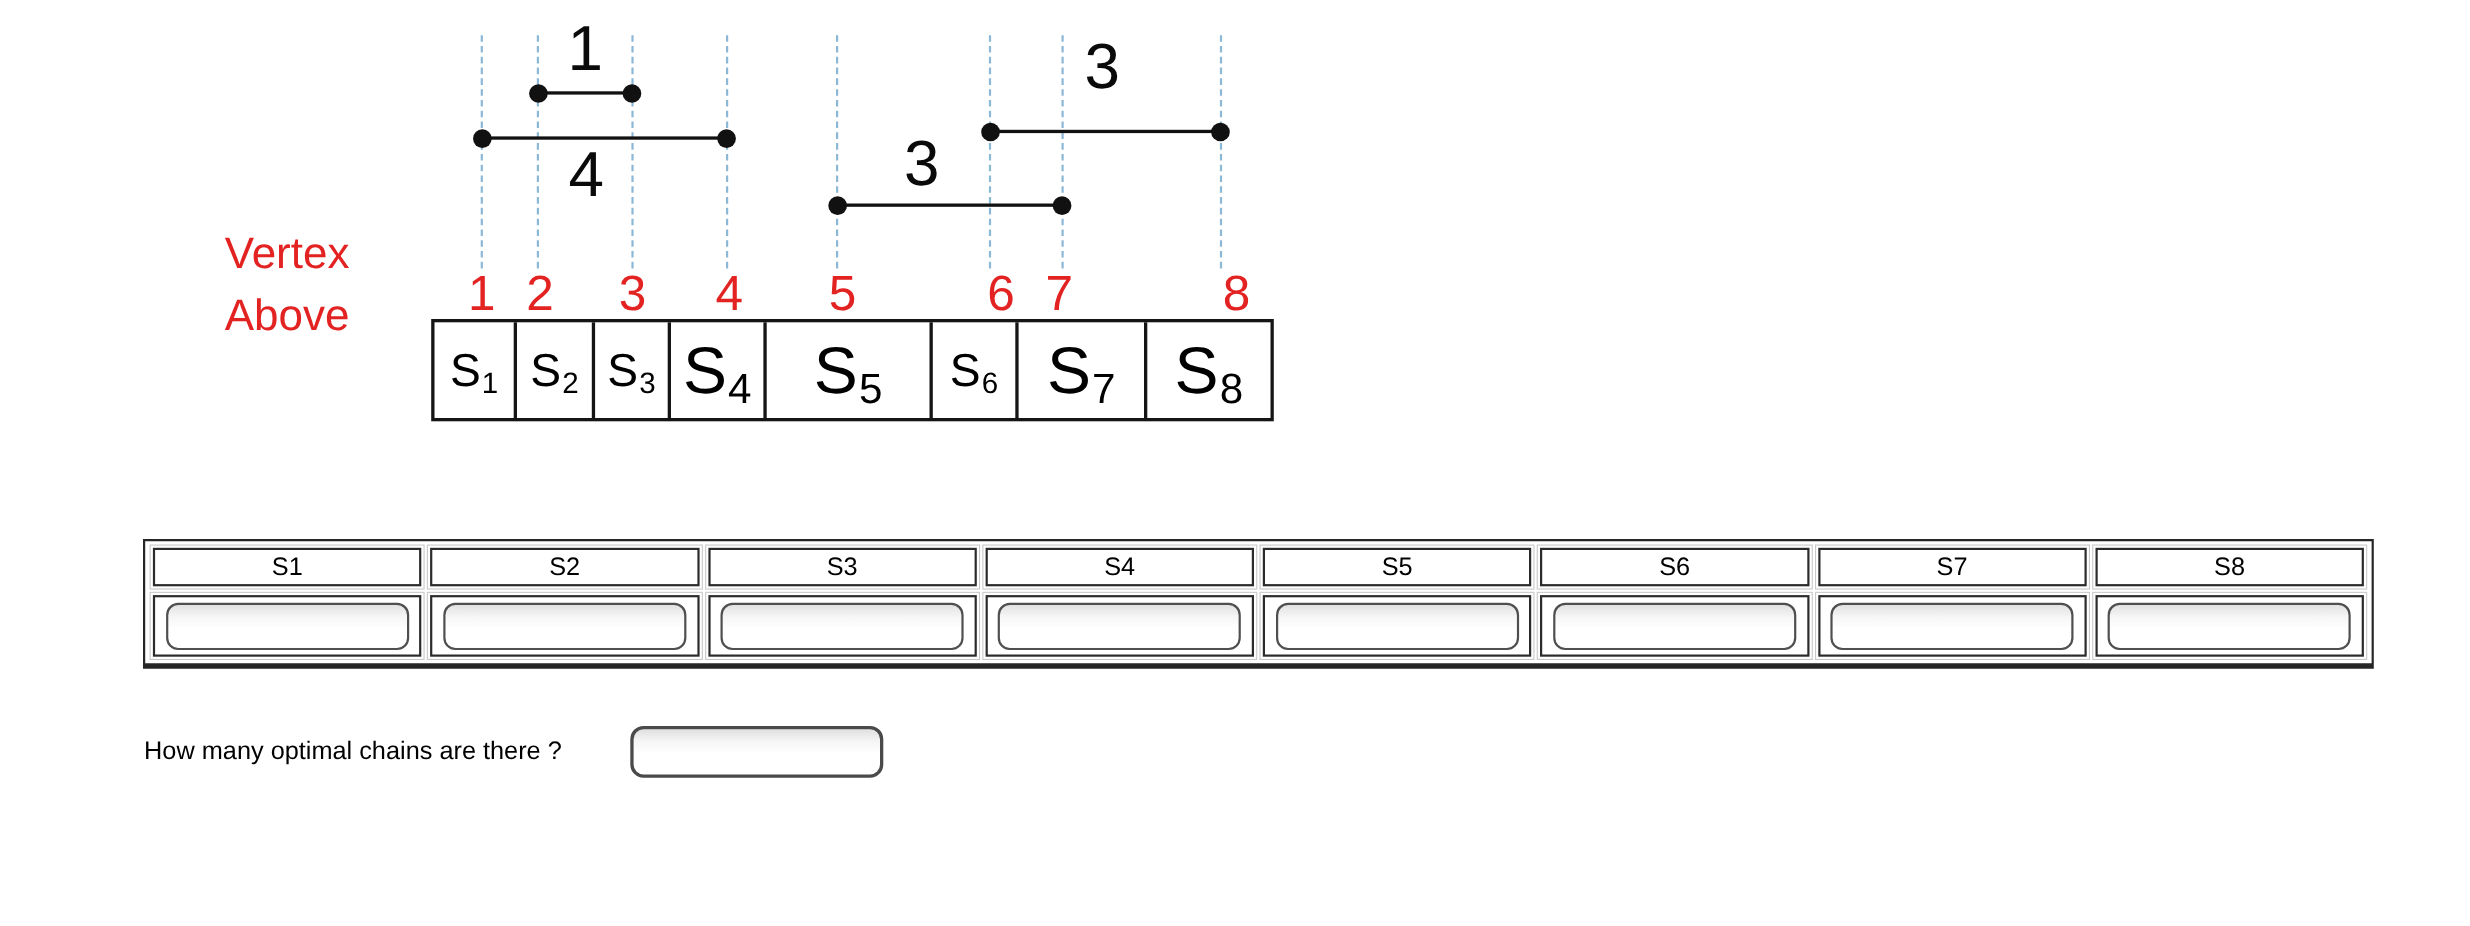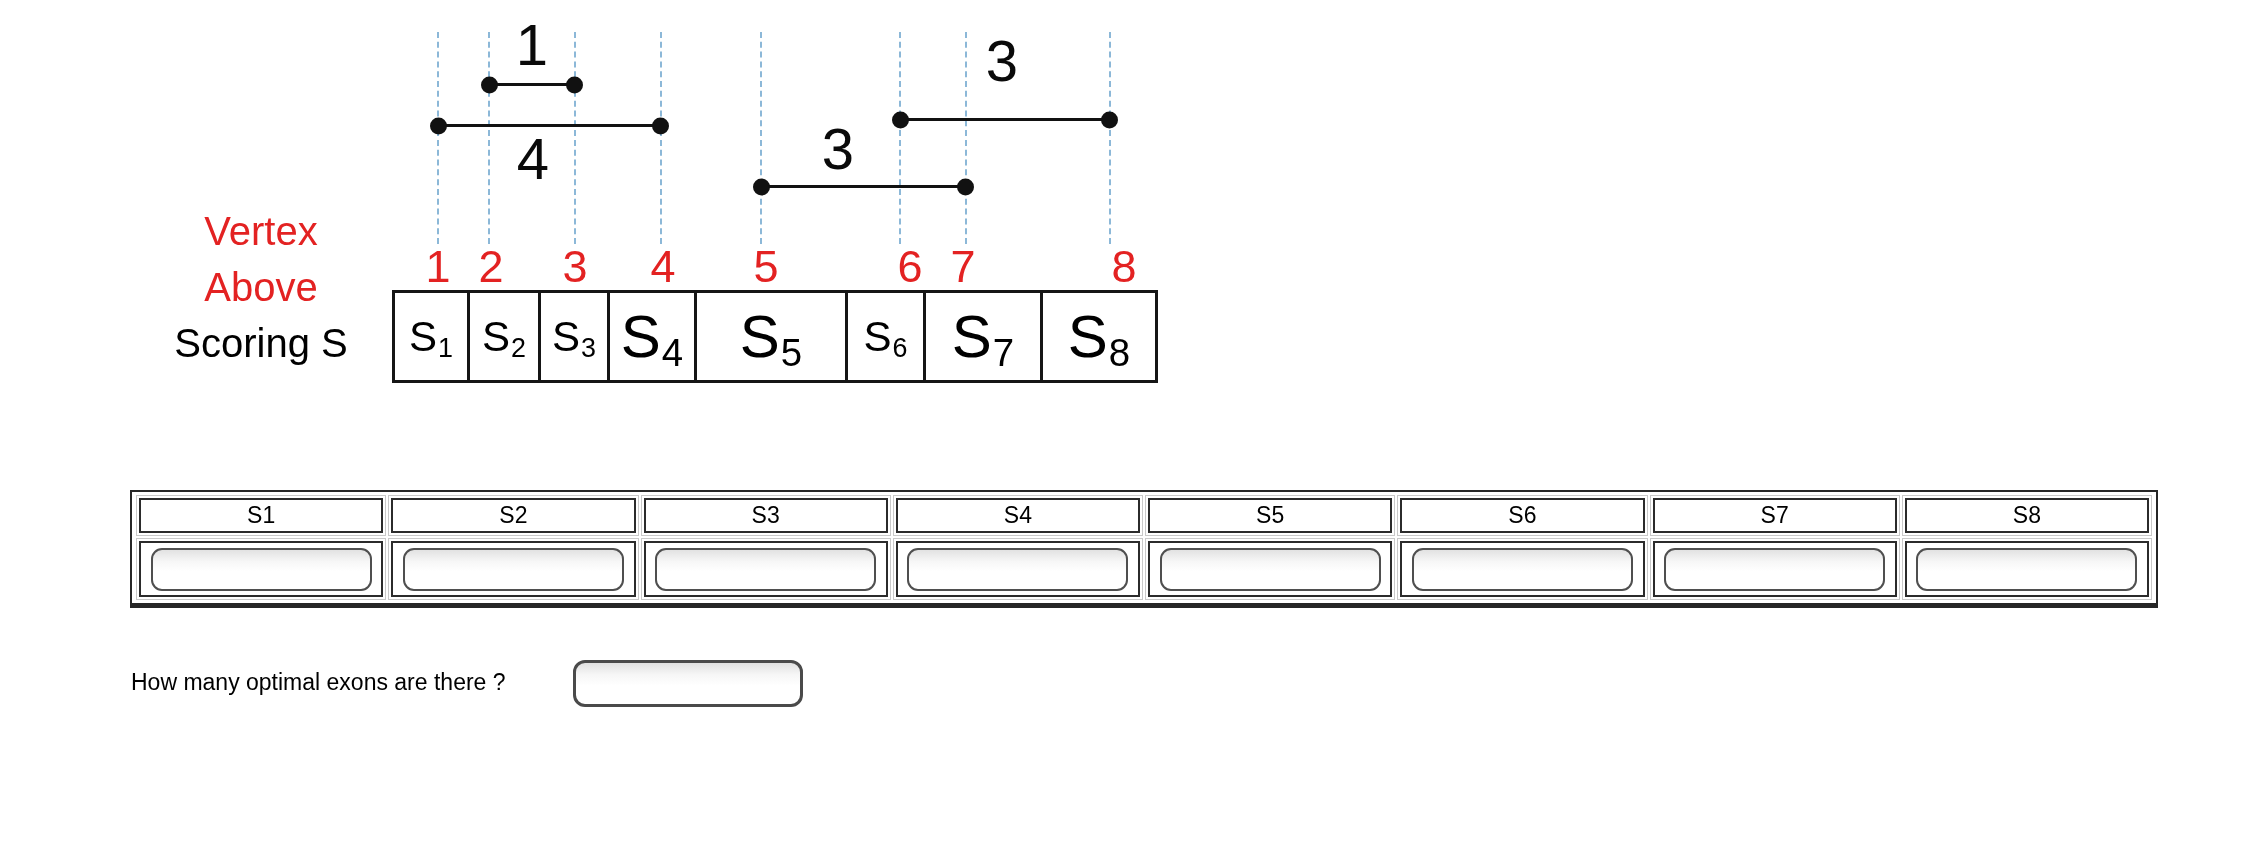--- a/index.html
+++ b/index.html
@@ -73,21 +73,20 @@
     background:linear-gradient(to bottom,#e0e0e0,#f6f6f6 28%,#ffffff 55%); }
 </style>
 </head>
 <body>
 
 <div class="page" style="--red: #e32222; --blue: #8cb8d8; --ink: #111111;">
   <div id="diagram">
     <div class="axis-labels">
       <div class="red">Vertex</div>
       <div class="red">Above</div>
-      <div>Scoring S</div>
     </div>
     <div class="strip" id="strip">
         <div class="scell sm" style="left: 0px; width: 72px;">
           <span>S<span class="ss">1</span></span>
         </div>
         <div class="scell sm div" style="left: 72px; width: 71px;">
           <span>S<span class="ss">2</span></span>
         </div>
         <div class="scell sm div" style="left: 143px; width: 69px;">
           <span>S<span class="ss">3</span></span>
@@ -199,15 +198,15 @@
           </div>
         </div>
         <div class="at-wrap">
           <div class="at-cell at-i">
             <input type="text" class="score-input" style="">
           </div>
         </div>
       </div>
   </div>
 
-  <div class="question-label">How many optimal exons are there ?</div>
+  <div class="question-label">How many optimal chains are there ?</div>
   <input class="chains-input" type="text" value="" style="">
 </div>
 
 </body></html>

